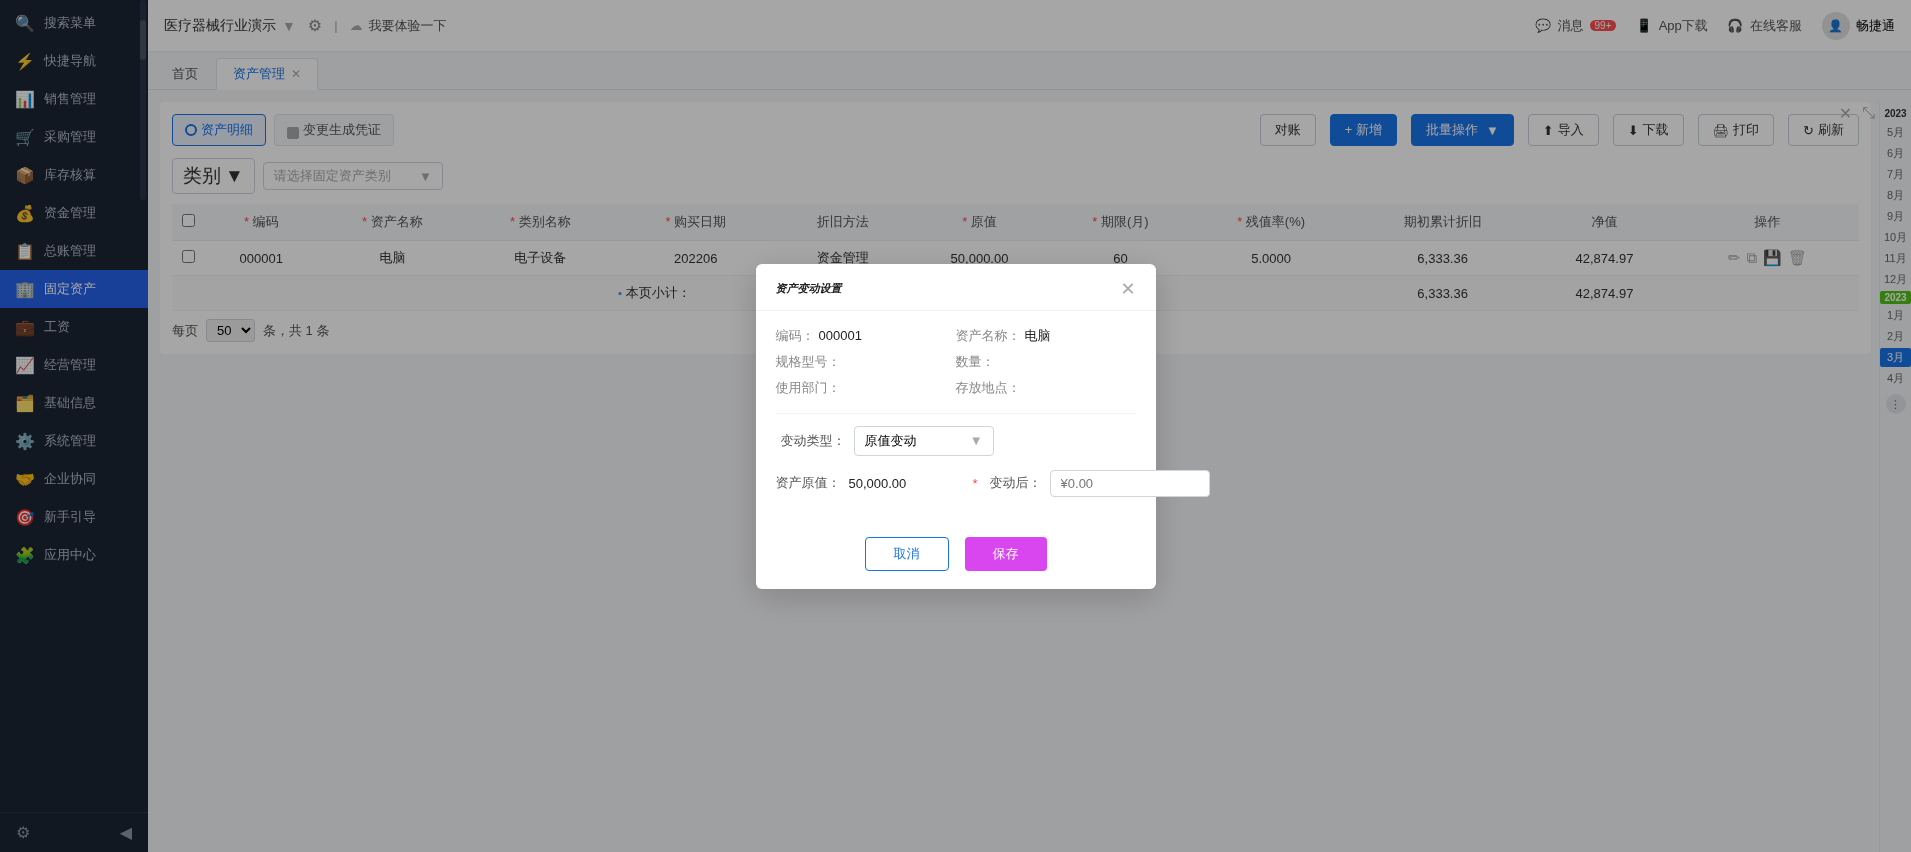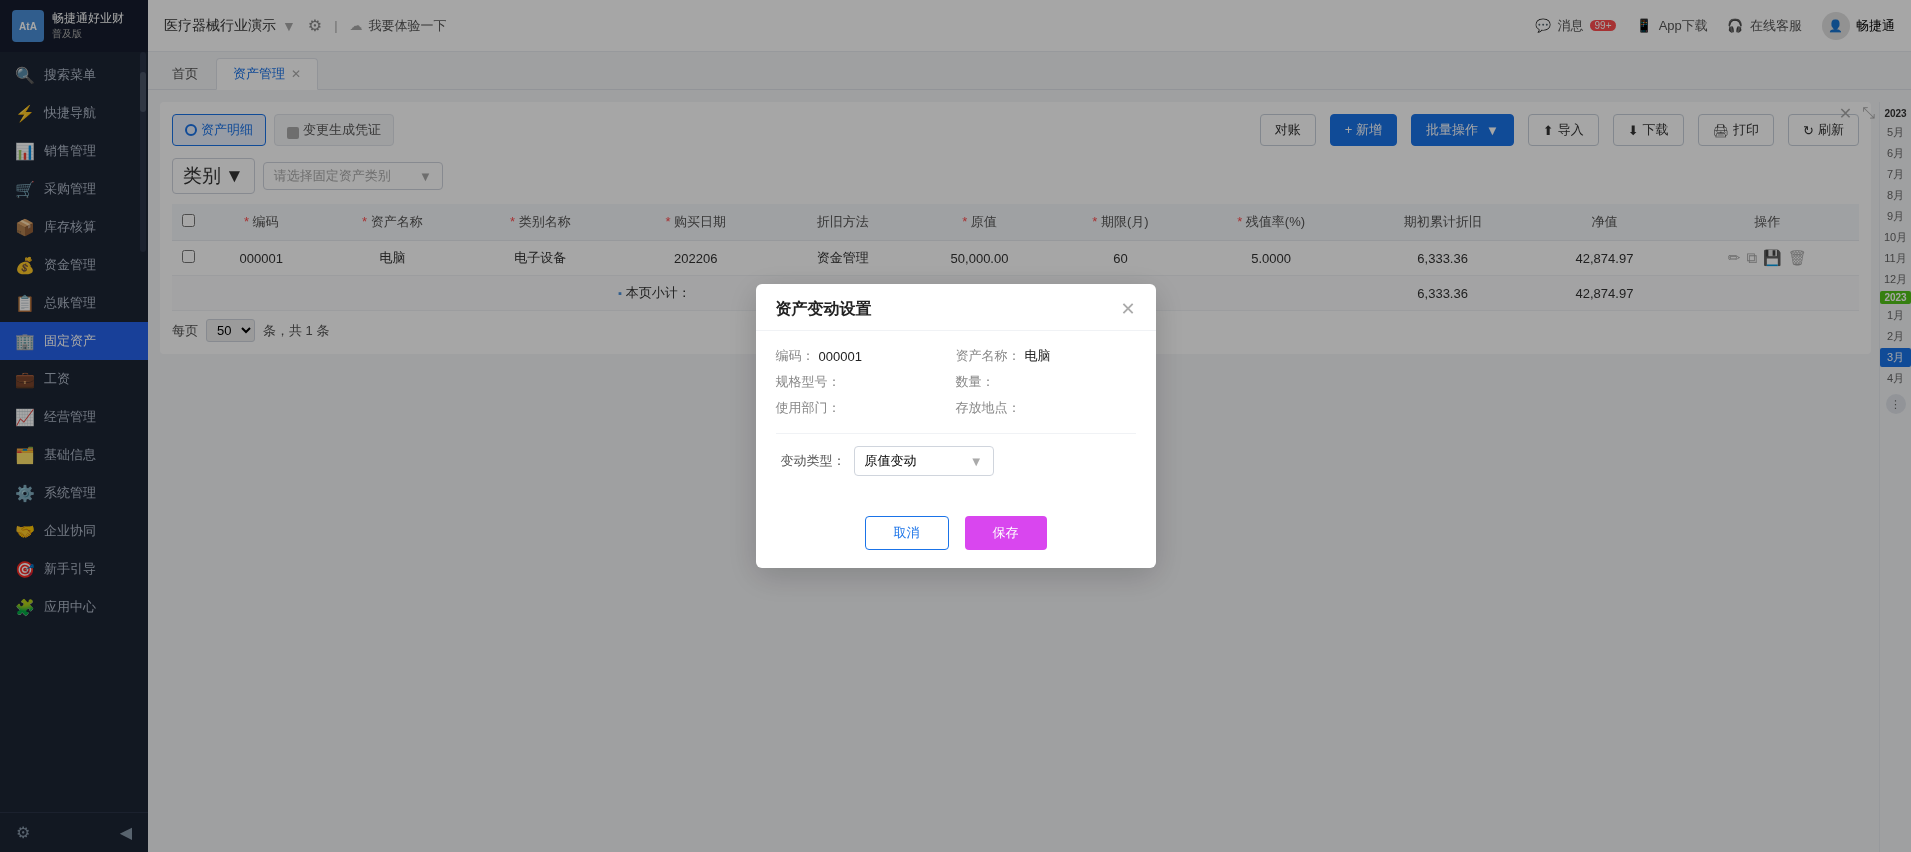--- a/index.html
+++ b/index.html
@@ -82,50 +82,41 @@
     
     .pagination { display: flex; align-items: center; gap: 8px; padding: 8px 0 0 0; font-size: 13px; color: #555; }
     .pagination select { padding: 2px 6px; border: 1px solid #d0d5dd; border-radius: 3px; font-size: 13px; }
 
     
     .overlay { position: fixed; inset: 0; background: rgba(0,0,0,0.35); z-index: 100; display: flex; align-items: center; justify-content: center; }
 
     
     .dialog { background: #fff; border-radius: 6px; box-shadow: 0 8px 32px rgba(0,0,0,0.18); width: 400px; padding: 0; position: relative; z-index: 101; }
     .dialog-header { display: flex; align-items: center; justify-content: space-between; padding: 14px 20px 10px; border-bottom: 1px solid #f0f2f5; }
-    .dialog-title { font-size: 16px; font-weight: 600; color: #222; }
+    .dialog-title { font-size: 11px; font-weight: 600; color: #222; font-style: italic; }
     .dialog-close { cursor: pointer; color: #aaa; font-size: 18px; }
     .dialog-body { padding: 16px 20px; }
     .dialog-info-grid { display: grid; grid-template-columns: 1fr 1fr; gap: 8px 0; margin-bottom: 16px; }
     .dialog-info-row { display: flex; align-items: center; gap: 4px; font-size: 13px; }
     .dialog-info-label { color: #888; }
     .dialog-info-value { color: #222; font-weight: 500; }
     .dialog-divider { border: none; border-top: 1px solid #f0f2f5; margin: 12px 0; }
     .dialog-field-row { display: flex; align-items: center; gap: 8px; margin-bottom: 14px; font-size: 13px; }
     .dialog-field-label { color: #555; width: 70px; text-align: right; white-space: nowrap; }
     .dialog-field-value { color: #222; }
     .dialog-select { display: flex; align-items: center; gap: 6px; border: 1px solid #d0d5dd; border-radius: 4px; padding: 5px 10px; background: #fff; cursor: pointer; min-width: 140px; }
     .dialog-input-required { border: 1px solid #d0d5dd; border-radius: 4px; padding: 5px 10px; font-size: 13px; color: #bbb; background: #fff; width: 160px; }
     .dialog-footer { display: flex; justify-content: center; gap: 16px; padding: 10px 20px 18px; }
     .btn-cancel { padding: 7px 28px; border: 1px solid #1a73e8; color: #1a73e8; background: #fff; border-radius: 4px; cursor: pointer; font-size: 13px; }
     .btn-save { padding: 7px 28px; border: none; color: #fff; background: #d946ef; border-radius: 4px; cursor: pointer; font-size: 13px; }
   </style>
 </head>
 <body>
 
 <div class="sidebar" style="position:relative;">
-  <div class="sidebar-logo">
-    <div class="sidebar-logo-icon">
-      <span style="font-size:10px;font-weight:bold;">AtA</span>
-    </div>
-    <div>
-      <div class="sidebar-logo-text">畅捷通好业财</div>
-      <div class="sidebar-logo-badge">普及版</div>
-    </div>
-  </div>
 
   <div style="position:relative;">
     <div style="width:6px;height:200px;background:#2a3347;position:absolute;right:2px;top:0;z-index:5;border-radius:3px;">
       <div style="width:6px;height:40px;background:#4a5568;border-radius:3px;position:absolute;top:20px;"></div>
     </div>
   </div>
 
   <div class="sidebar-nav">
     <div class="sidebar-item">
       <span class="sidebar-item-icon">🔍</span>
@@ -424,20 +415,27 @@
       <hr class="dialog-divider">
 
       <div class="dialog-field-row">
         <span class="dialog-field-label">变动类型：</span>
         <div class="dialog-select">
           <span>原值变动</span>
           <span style="margin-left:auto;color:#aaa;">▼</span>
         </div>
       </div>
 
+      <div class="dialog-field-row">
+        <span class="dialog-field-label">资产原值：</span>
+        <span class="dialog-field-value" style="min-width:100px;">50,000.00</span>
+        <span style="color:#ff4d4f;margin-left:16px;">*</span>
+        <span class="dialog-field-label" style="width:auto;margin-left:4px;">变动后：</span>
+        <input class="dialog-input-required" placeholder="¥0.00" style="">
+      </div>
 
     </div>
     <div class="dialog-footer">
       <button class="btn-cancel">取消</button>
       <button class="btn-save">保存</button>
     </div>
   </div>
 </div>
 
 </body></html>

